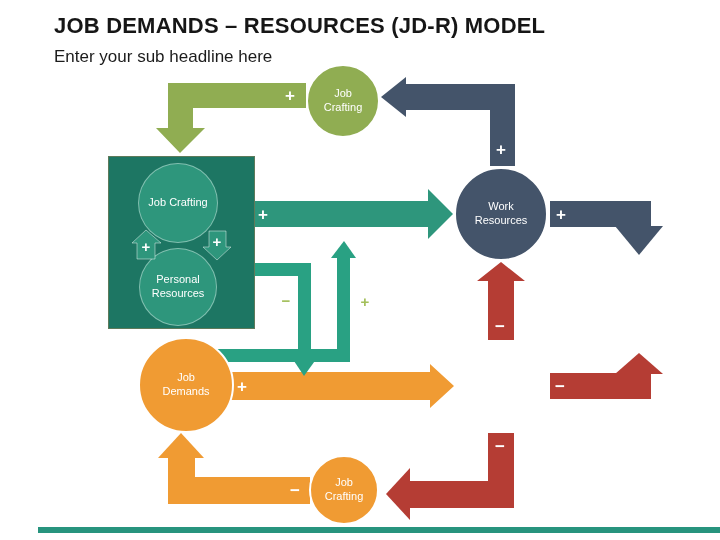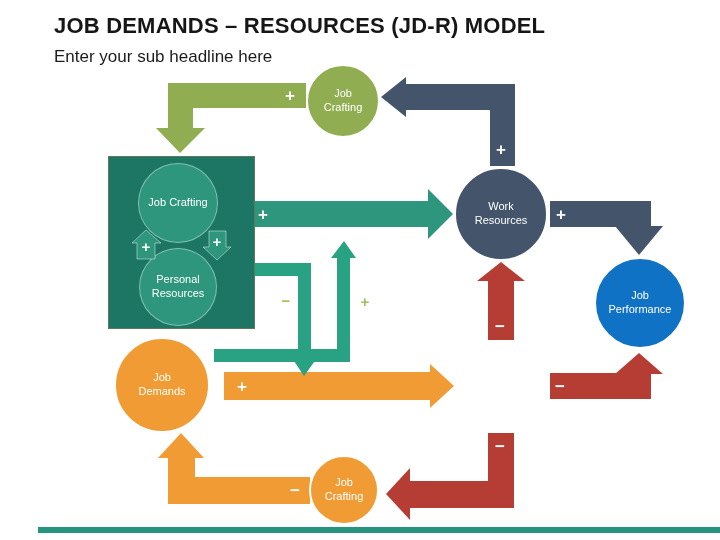--- a/index.html
+++ b/index.html
@@ -27,21 +27,21 @@
     display:flex;align-items:center;justify-content:center;text-align:center;
     color:#fff;font-size:11px;line-height:1.25;box-sizing:border-box;
     border:2px solid #ffffff;
   }
   .node-inner{border:1px solid rgba(255,255,255,.4);z-index:3;}
   .n-crafting-top   {left:268px;top:64px; width:74px;height:74px;background:var(--olive-green);padding:0 7px;}
   .n-job-resources  {left:100px;top:163px;width:80px;height:80px;background:var(--teal-circle);padding:0 6px;}
   .n-personal-res   {left:101px;top:248px;width:78px;height:78px;background:var(--teal-circle);padding:0 6px;}
   .n-engagement     {left:416px;top:167px;width:94px;height:94px;background:var(--dark-slate);padding:0 5px;}
   .n-performance    {left:556px;top:257px;width:92px;height:92px;background:var(--blue);padding:0 5px;}
-  .n-demands        {left:76px; top:337px;width:96px;height:96px;background:var(--orange);padding:0 17px;}
+  .n-demands        {left:100px; top:337px;width:96px;height:96px;background:var(--orange);padding:0 17px;}
   .n-exhaustion     {left:416px;top:339px;width:94px;height:94px;background:var(--brick-red);padding:0 3px;}
   .n-crafting-bottom{left:271px;top:455px;width:70px;height:70px;background:var(--orange);padding:0 7px;}
   .sign{
     position:absolute;z-index:5;transform:translate(-50%,-50%);
     color:#fff;font-weight:bold;font-size:17px;line-height:1;
   }
   .sign-olive{color:var(--olive-sign);font-size:15px;}
   .sign-small{font-size:15px;}
   .footer-bar{
     position:absolute;left:0;top:527px;width:720px;height:6px;z-index:1;
@@ -102,21 +102,20 @@
       <polygon points="176,349 312,349 312,362 176,362"></polygon>
       <polygon points="299,258 312,258 312,362 299,362"></polygon>
       <polygon points="293,258 318,258 306,241"></polygon>
     </g>
   </svg>
 
   <div class="node n-crafting-top">Job Crafting</div>
   <div class="node node-inner n-job-resources">Job Crafting</div>
   <div class="node node-inner n-personal-res">Personal Resources</div>
   <div class="node n-engagement">Work Resources</div>
-  <div class="node n-performance">Job Performance</div>
   <div class="node n-demands">Job Demands</div>
   <div class="node n-crafting-bottom">Job Crafting</div>
 
   <svg class="layer-top" width="720" height="540" viewBox="0 0 720 540">
     <polygon style="fill:var(--teal-circle);stroke:rgba(255,255,255,.45);stroke-width:1" points="108,230 123,243 117,243 117,259 99,259 99,243 94,243"></polygon>
     <polygon style="fill:var(--teal-circle);stroke:rgba(255,255,255,.45);stroke-width:1" points="179,260 165,247 171,247 171,231 188,231 188,247 193,247"></polygon>
   </svg>
 
   <span class="sign" style="left:252px;top:95px;">+</span>
   <span class="sign" style="left:463px;top:149px;">+</span>

